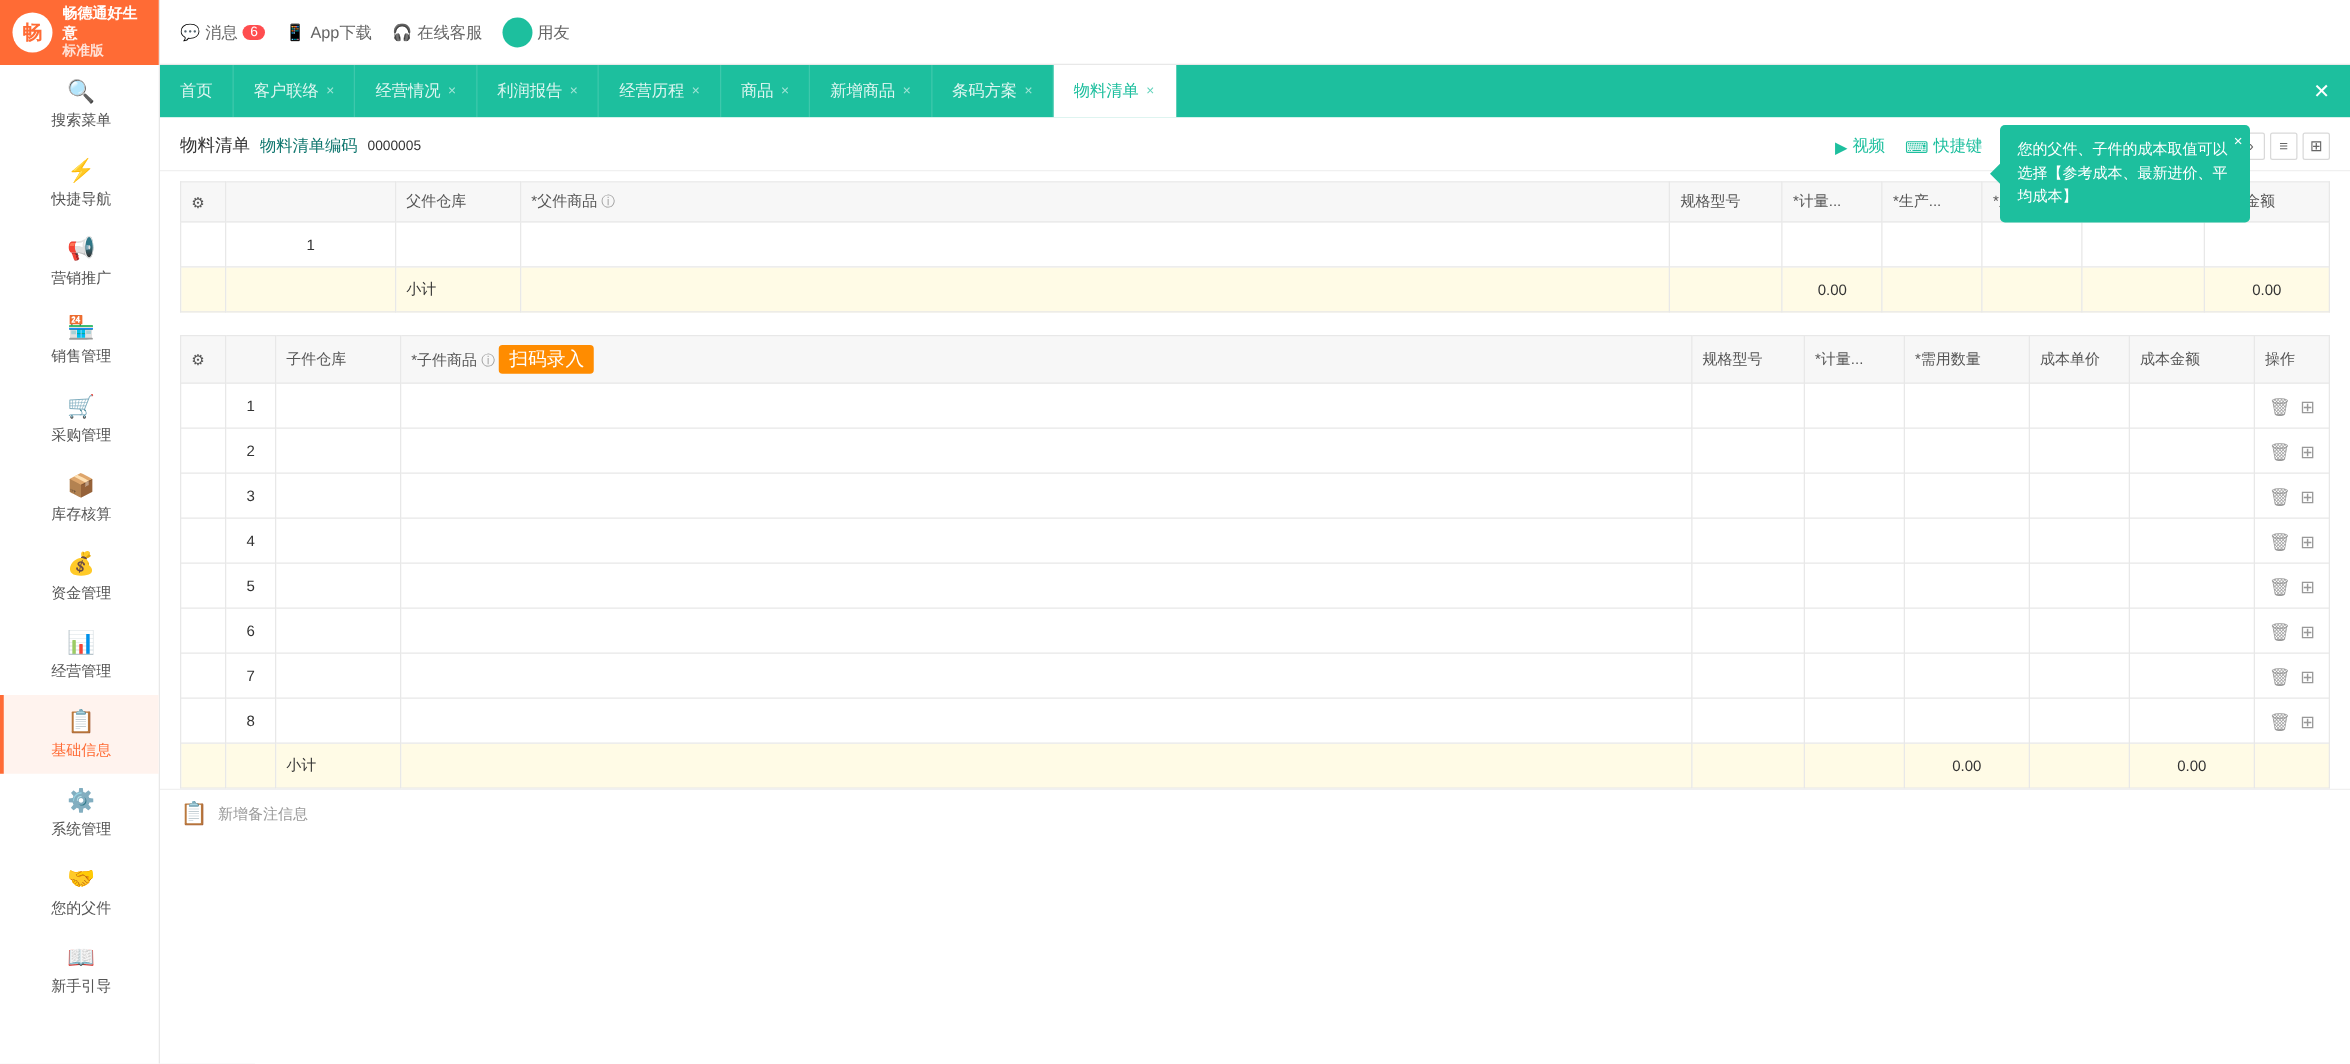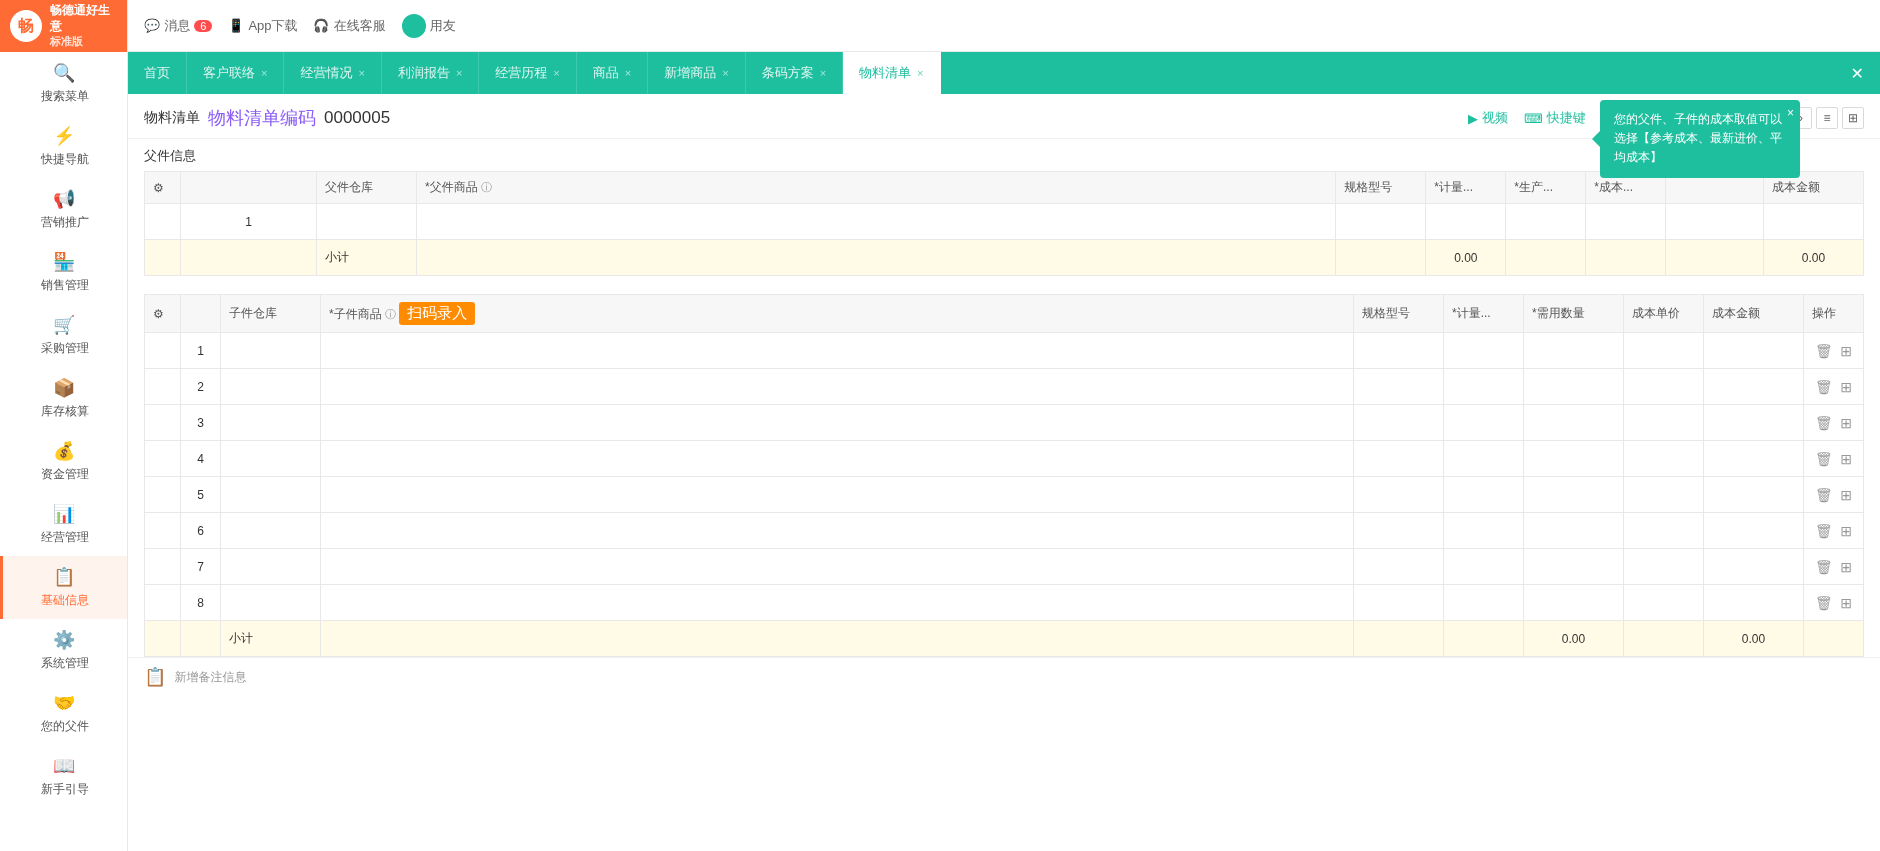--- a/index.html
+++ b/index.html
@@ -34,22 +34,22 @@
     .nav-tab.active { background: #fff; color: #1dbf9e; font-weight: 500; }
     .nav-tab .close { font-size: 11px; opacity: 0.7; }
     .nav-tab-first { font-weight: 500; }
 
     
     .page-content { flex: 1; overflow-y: auto; background: #fff; padding: 0; }
 
     
     .page-header { display: flex; align-items: center; padding: 12px 16px 8px; gap: 8px; background: #fff; border-bottom: 1px solid #f0f0f0; position: relative; }
     .page-header-title { font-size: 14px; color: #333; font-weight: 500; }
-    .page-header-code-label { font-size: 18px; color: #8b5cf6; }
-    .page-header-code { font-size: 17px; color: #333; font-weight: 500; }
+    .page-header-code-label { font-size: 13px; color: #0f766e; }
+    .page-header-code { font-size: 11px; color: #333; font-weight: 500; }
     .page-header-actions { margin-left: auto; display: flex; align-items: center; gap: 16px; color: #1dbf9e; font-size: 13px; }
     .page-header-action { display: flex; align-items: center; gap: 4px; cursor: pointer; color: #1dbf9e; }
     .page-nav-btns { display: flex; align-items: center; gap: 4px; }
     .page-nav-btn { width: 22px; height: 22px; border: 1px solid #d9d9d9; background: #fff; display: flex; align-items: center; justify-content: center; cursor: pointer; font-size: 12px; color: #666; border-radius: 2px; }
 
     
     .tooltip-box { position: absolute; right: 120px; top: 0; background: #1dbf9e; color: #fff; padding: 10px 14px; border-radius: 4px; font-size: 12px; line-height: 1.6; z-index: 100; max-width: 200px; }
     .tooltip-box::before { content: ''; position: absolute; left: -8px; top: 50%; transform: translateY(-50%); border: 8px solid transparent; border-right-color: #1dbf9e; border-left: none; }
     .tooltip-close { position: absolute; top: 4px; right: 6px; cursor: pointer; font-size: 12px; }
 
@@ -249,21 +249,20 @@
         </div>
       </div>
 
       <div class="tooltip-box" style="position:absolute;right:80px;top:6px;">
         <span class="tooltip-close">×</span>
         <span>您的父件、子件的成本取值可以选择【参考成本、最新进价、平均成本】</span>
       </div>
     </div>
 
     <div class="section">
-      <div class="section-title">父件信息</div>
       <table class="data-table">
         <thead>
           <tr>
             <th class="th-gear">⚙</th>
             <th></th>
             <th class="col-warehouse">父件仓库</th>
             <th class="col-product">*父件商品 <span class="info-icon">ⓘ</span></th>
             <th class="col-spec">规格型号</th>
             <th class="col-unit">*计量...</th>
             <th class="col-prod">*生产...</th>

